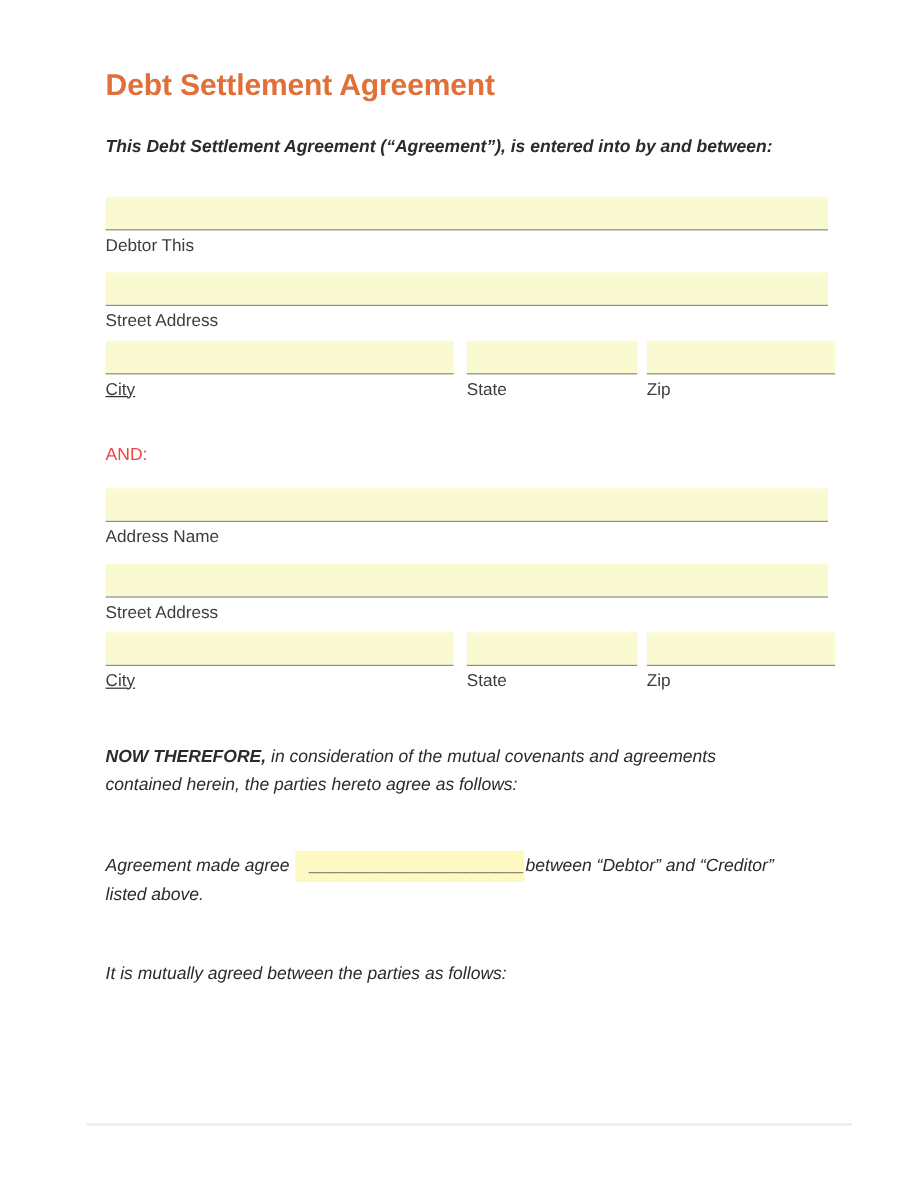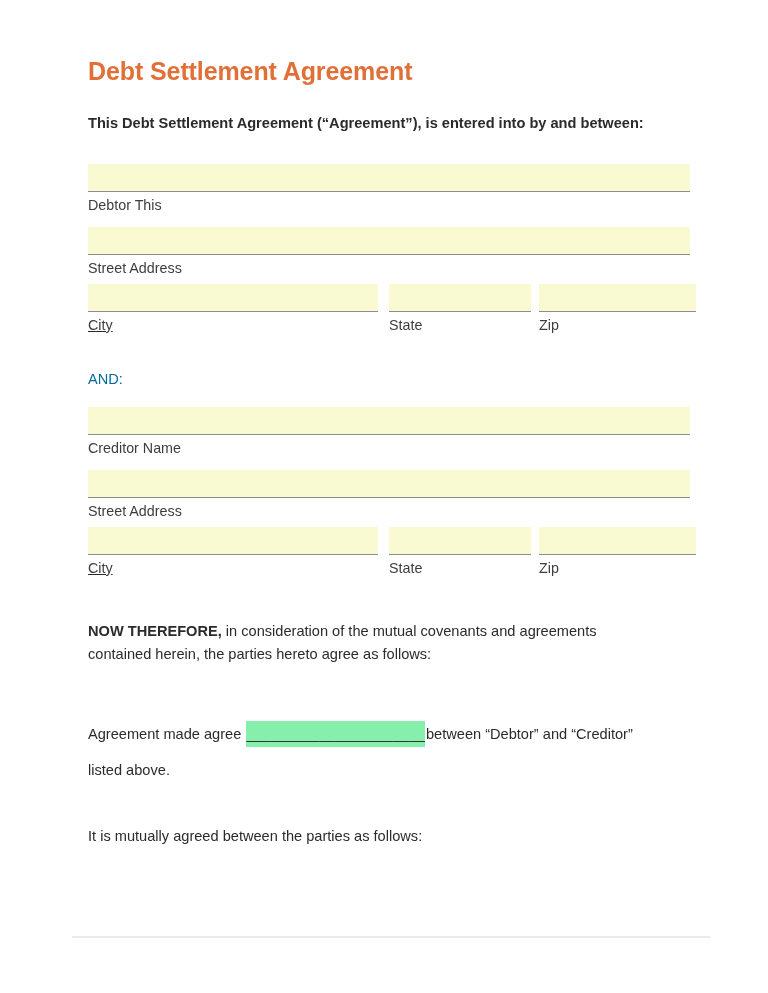--- a/index.html
+++ b/index.html
@@ -39,20 +39,21 @@
     padding-top: 56px;
     line-height: 1.2;
   }
 
   
   .para {
     font-size: 14.6px;
     line-height: 23.5px;
     color: #2b2b2b;
     margin: 0;
+    font-style: italic;
   }
   .para.bold {
     font-weight: bold;
   }
   .para b {
     font-weight: bold;
     margin-top: 48px;
   }
   .intro {
     padding-top: 26px;
@@ -96,35 +97,35 @@
   
   .sp-18 { height: 18px; }
   .sp-12 { height: 12px; }
   .sp-6  { height: 6px; }
   .sp-28 { height: 28px; }
   .sp-34 { height: 34px; }
   .sp-42 { height: 42px; }
 
   .and-label {
     font-size: 14.6px;
-    color: #0369a1;
+    color: #ef4444;
     line-height: 20px;
   }
 
   
   .inline-blank {
-    background: #86efac;
+    background: #fef9c3;
     position: relative;
     display: inline-block;
     color: #2b2b2b;
     letter-spacing: 0px;
     white-space: pre;
     vertical-align: baseline;
-    padding: 2px 0 1px 0;
-    margin: 12px 1px;
+    padding: 2px 0 1px 12px;
+    margin: 0 1px;
   }
 
   
   .footer-rule {
     position: absolute;
     left: 72px;
     top: 936px;
     width: 638px;
     height: 2px;
     background: #ebebeb;
@@ -177,21 +178,21 @@
     <div class="sp-34"></div>
 
     <div class="and-label">AND:</div>
 
     <div class="sp-18"></div>
 
     <div>
 
       <div class="field-block full-field">
         <input class="field-input" type="text" value="" style="">
-        <span class="field-label">Creditor Name</span>
+        <span class="field-label">Address Name</span>
       </div>
 
       <div class="sp-12"></div>
 
       <div class="field-block full-field">
         <input class="field-input" type="text" value="" style="">
         <span class="field-label">Street Address</span>
       </div>
 
       <div class="sp-6"></div>

